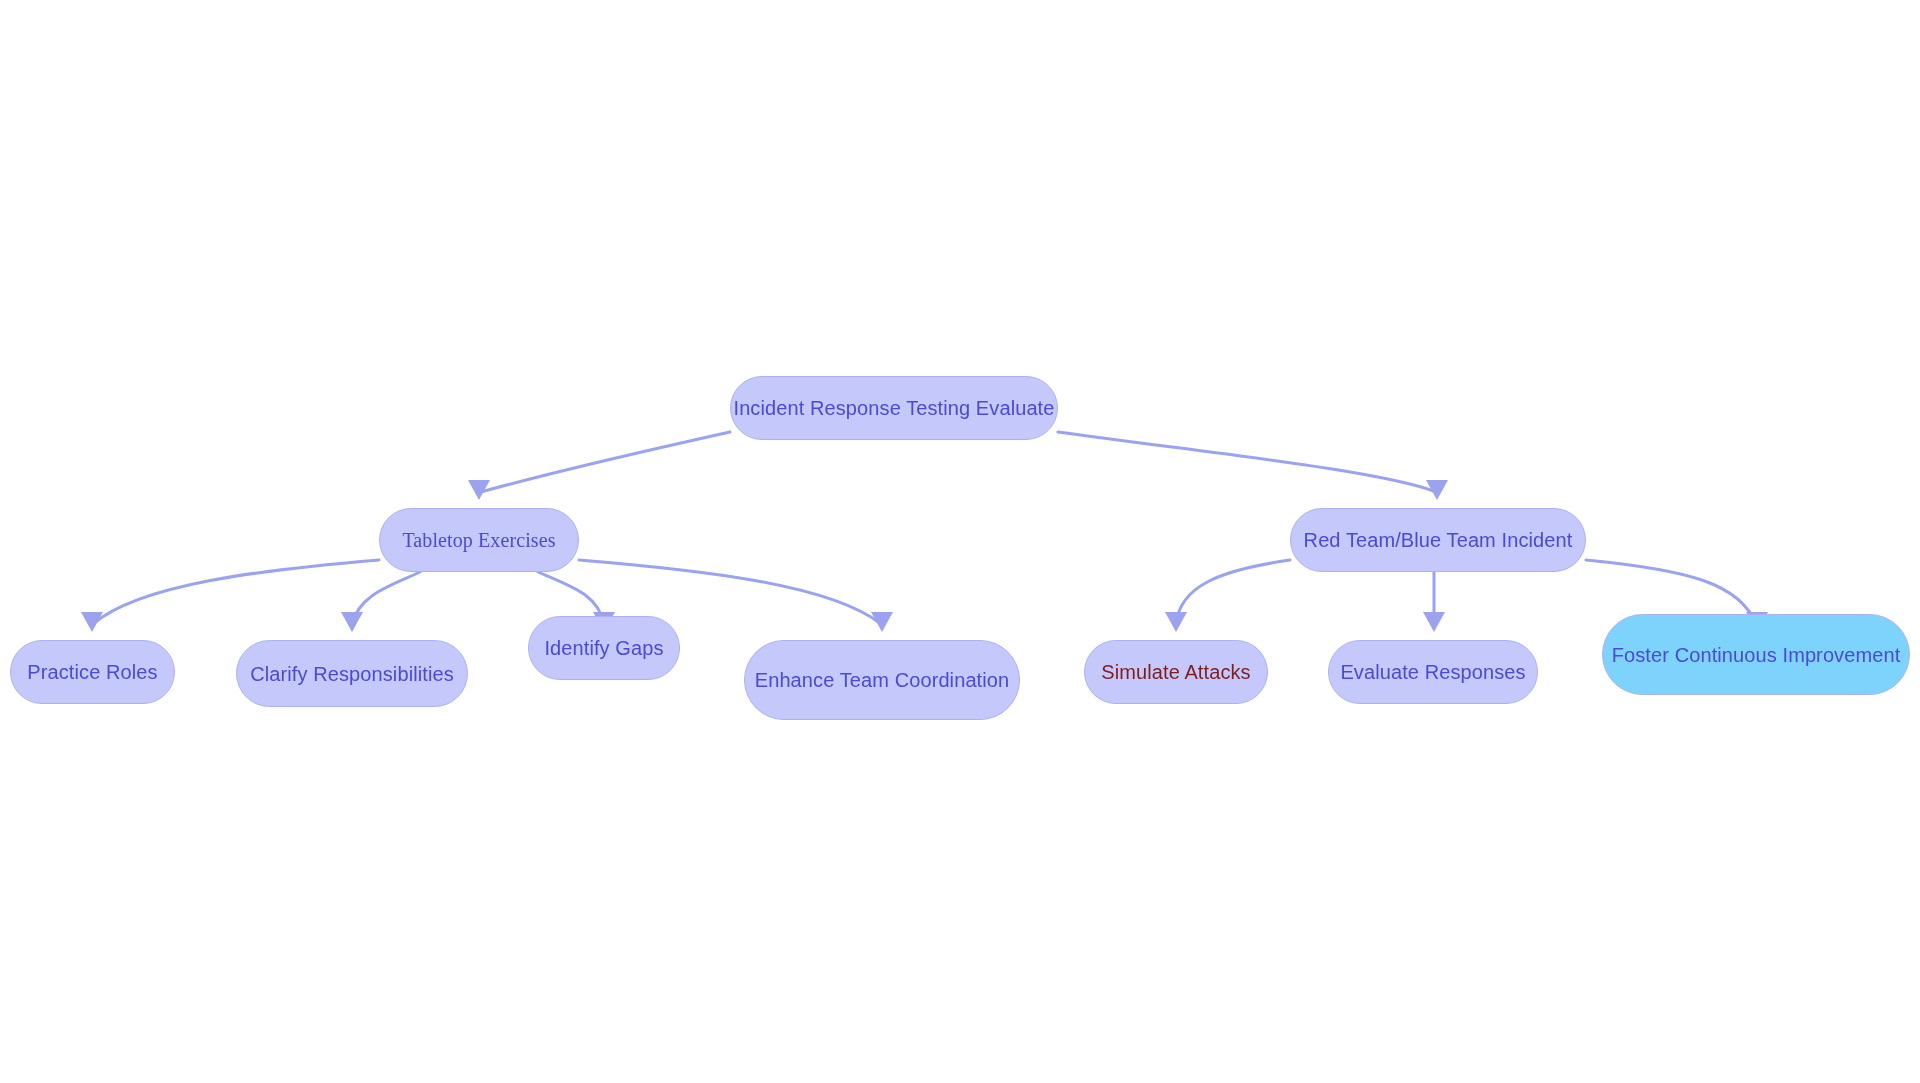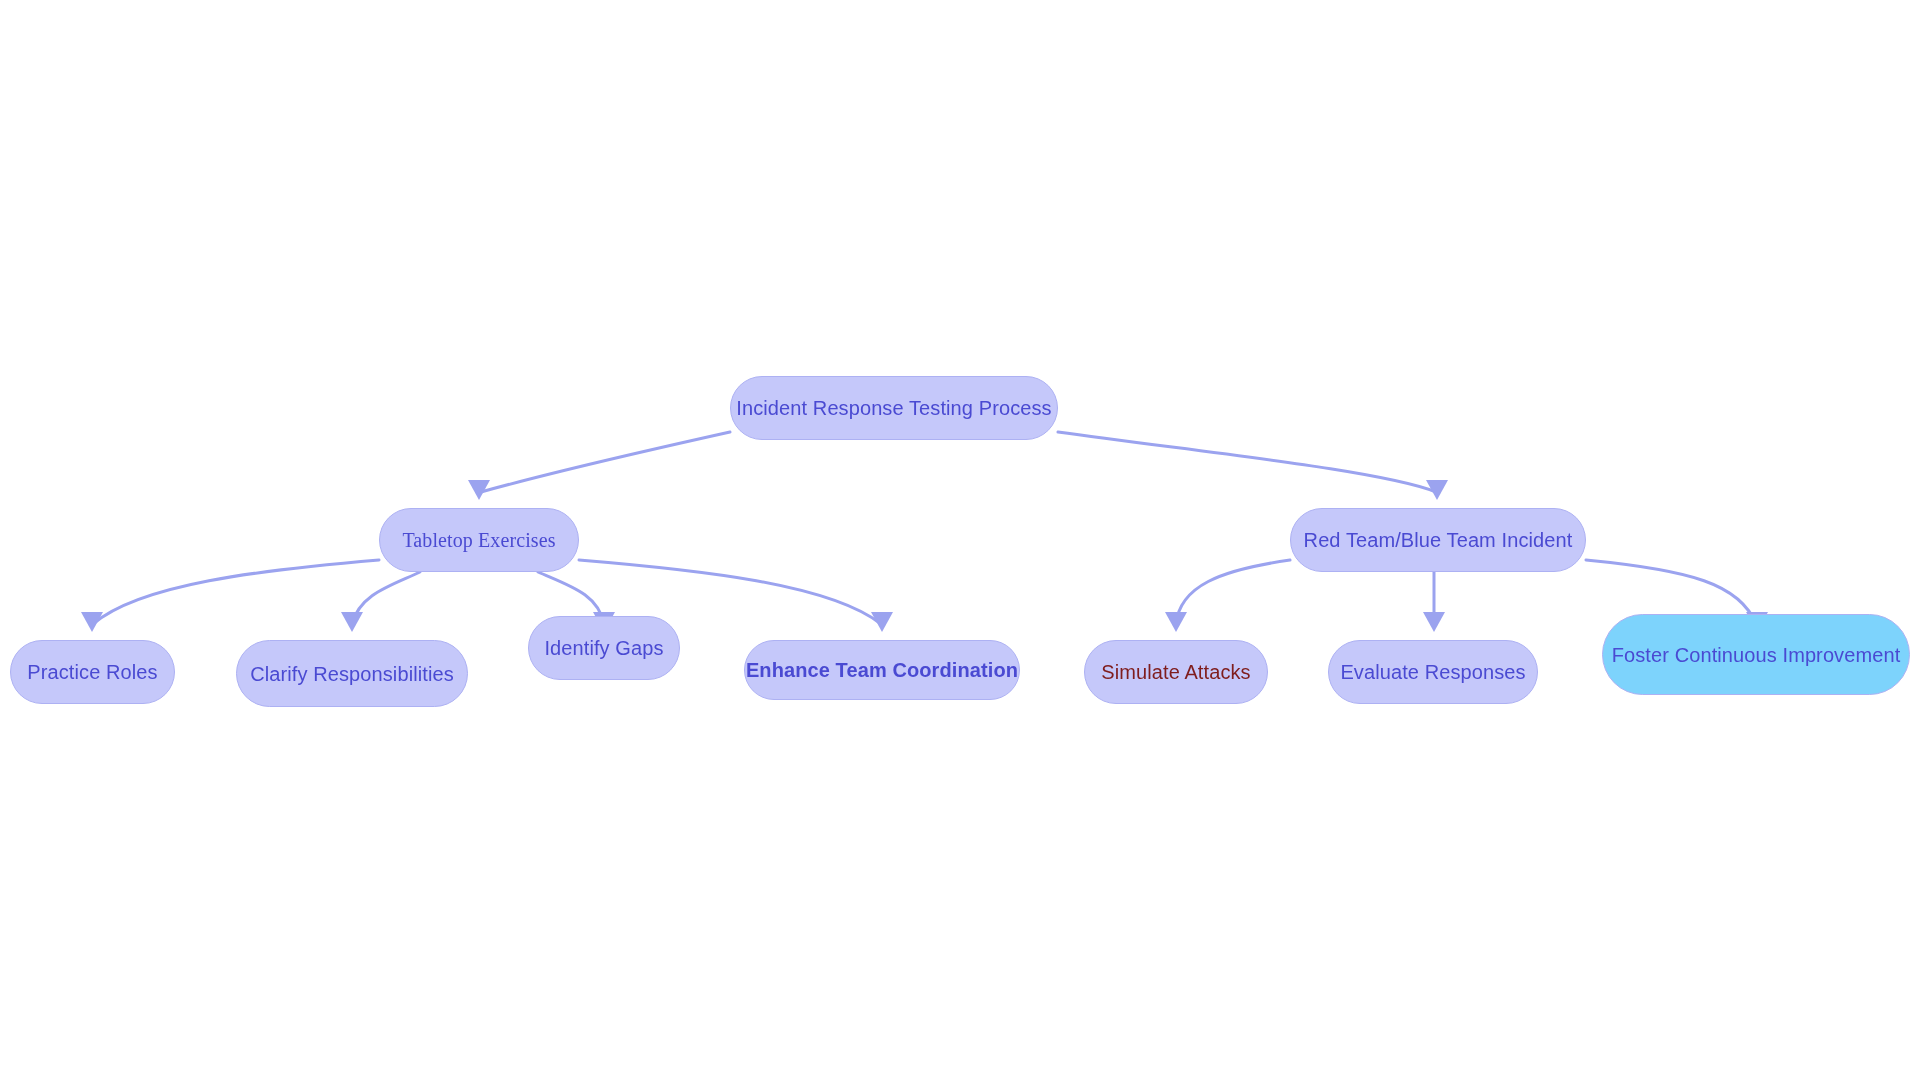--- a/index.html
+++ b/index.html
@@ -68,38 +68,38 @@
       <path d="M 1290 560 C 1220 570 1180 586 1176 624" fill="none" stroke="#9ba3ef" stroke-width="3" stroke-linecap="round"></path>
       <polygon points="1165,612 1187,612 1176,632" fill="#9ba3ef"></polygon>
       <path d="M 1434 572 L 1434 624" fill="none" stroke="#9ba3ef" stroke-width="3" stroke-linecap="round"></path>
       <polygon points="1423,612 1445,612 1434,632" fill="#9ba3ef"></polygon>
       <path d="M 1586 560 C 1690 570 1740 584 1756 624" fill="none" stroke="#9ba3ef" stroke-width="3" stroke-linecap="round"></path>
       <polygon points="1746,612 1768,612 1757,632" fill="#9ba3ef"></polygon>
     </svg>
 
   <div id="node-layer">
       <div class="node" style="left: 730px; top: 376px; width: 328px; height: 64px; background: rgb(197, 200, 250); border-color: rgb(173, 177, 243); color: rgb(74, 74, 210);">
-        <span class="node-label">Incident Response Testing Process</span>
+        <span class="node-label">Incident Response Testing Evaluate</span>
       </div>
       <div class="node" style="left: 379px; top: 508px; width: 200px; height: 64px; background: rgb(197, 200, 250); border-color: rgb(173, 177, 243); color: rgb(74, 74, 210); font-family: Liberation Serif, serif;">
         <span class="node-label">Tabletop Exercises</span>
       </div>
       <div class="node" style="left: 1290px; top: 508px; width: 296px; height: 64px; background: rgb(197, 200, 250); border-color: rgb(173, 177, 243); color: rgb(74, 74, 210);">
         <span class="node-label">Red Team/Blue Team Incident</span>
       </div>
       <div class="node" style="left: 10px; top: 640px; width: 165px; height: 64px; background: rgb(197, 200, 250); border-color: rgb(173, 177, 243); color: rgb(74, 74, 210);">
         <span class="node-label">Practice Roles</span>
       </div>
       <div class="node" style="left: 236px; top: 640px; width: 232px; height: 67px; background: rgb(197, 200, 250); border-color: rgb(173, 177, 243); color: rgb(74, 74, 210);">
         <span class="node-label">Clarify Responsibilities</span>
       </div>
       <div class="node" style="left: 528px; top: 616px; width: 152px; height: 64px; background: rgb(197, 200, 250); border-color: rgb(173, 177, 243); color: rgb(74, 74, 210); text-align: center;">
         <span class="node-label">Identify Gaps</span>
       </div>
-      <div class="node" style="left: 744px; top: 640px; width: 276px; height: 60px; background: rgb(197, 200, 250); border-color: rgb(173, 177, 243); color: rgb(74, 74, 210); font-weight: bold;">
+      <div class="node" style="left: 744px; top: 640px; width: 276px; height: 80px; background: rgb(197, 200, 250); border-color: rgb(173, 177, 243); color: rgb(74, 74, 210);">
         <span class="node-label">Enhance Team Coordination</span>
       </div>
       <div class="node" style="left: 1084px; top: 640px; width: 184px; height: 64px; background: rgb(197, 200, 250); border-color: rgb(173, 177, 243); color: #7f1d1d;">
         <span class="node-label">Simulate Attacks</span>
       </div>
       <div class="node" style="left: 1328px; top: 640px; width: 210px; height: 64px; background: rgb(197, 200, 250); border-color: rgb(173, 177, 243); color: rgb(74, 74, 210);">
         <span class="node-label">Evaluate Responses</span>
       </div>
       <div class="node" style="left: 1602px; top: 614px; width: 308px; height: 81px; background: #7dd3fc; border-color: rgb(173, 177, 243); color: rgb(74, 74, 210);">
         <span class="node-label">Foster Continuous Improvement</span>

